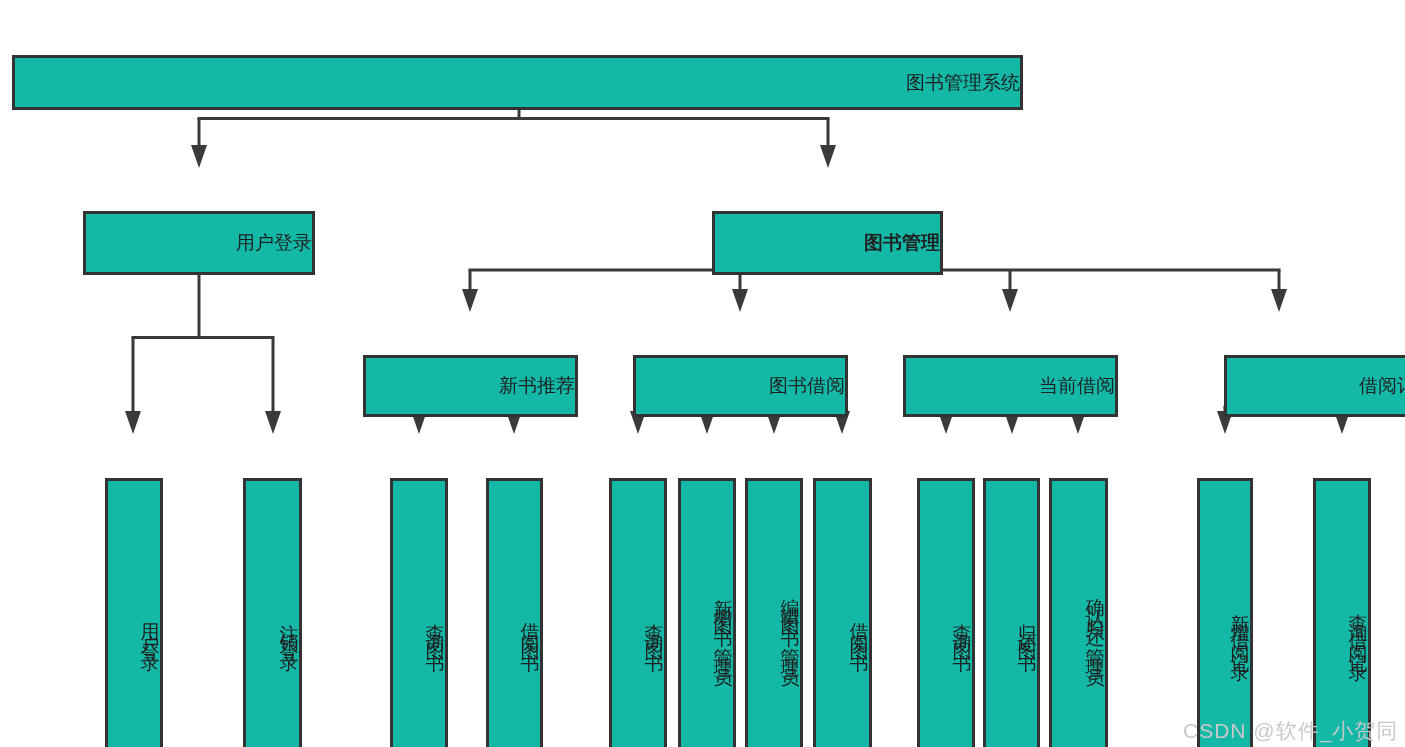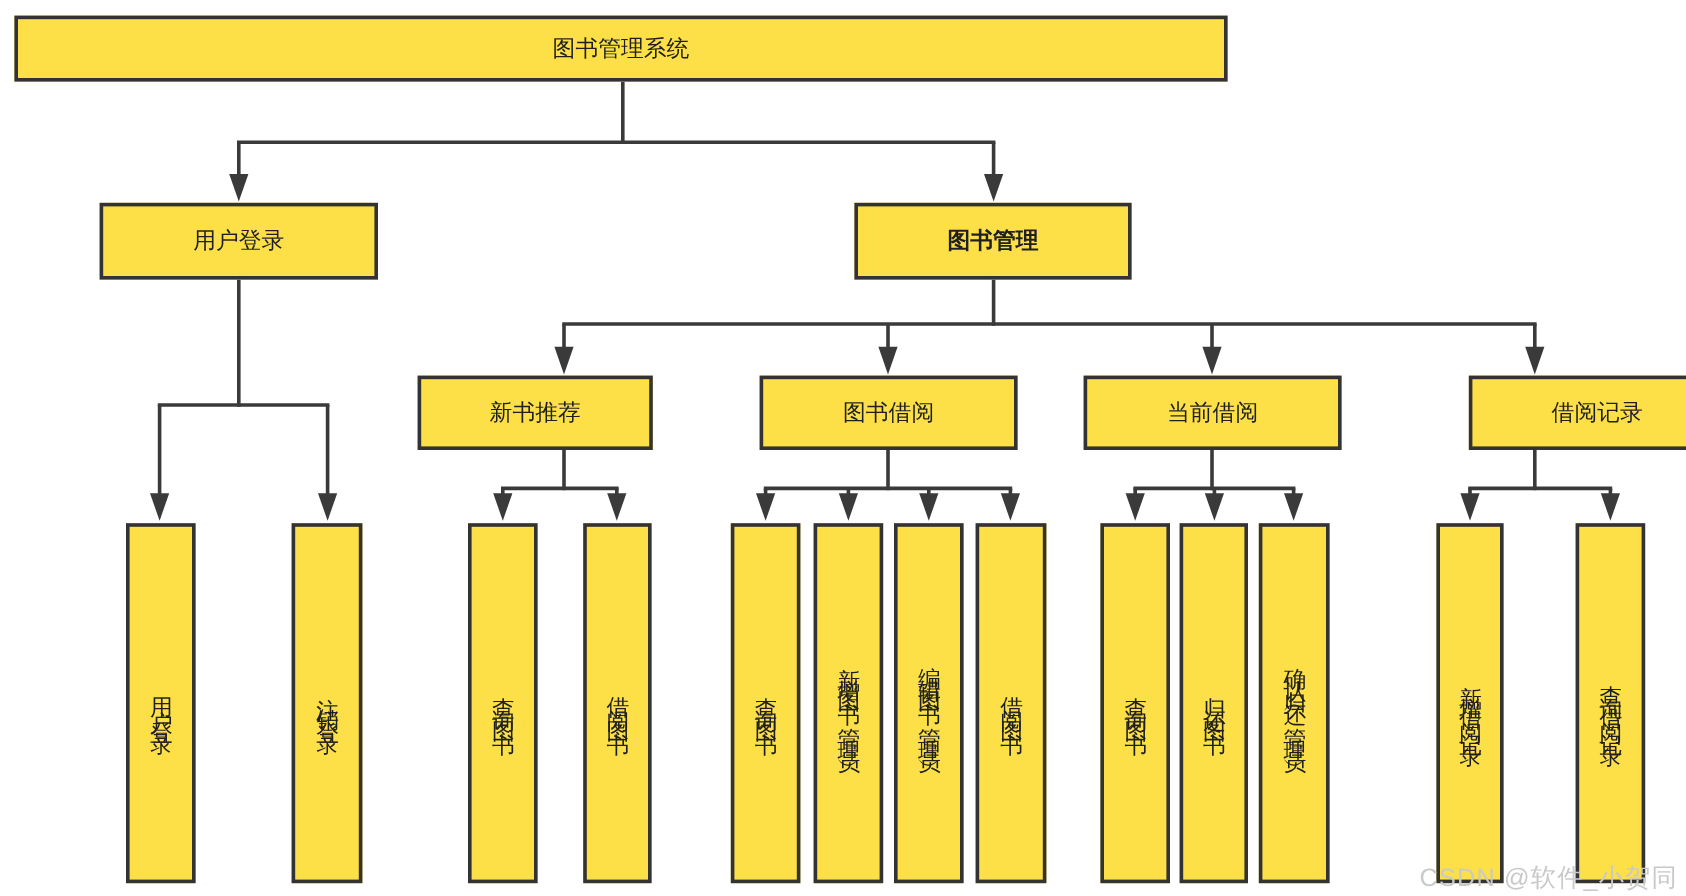--- a/index.html
+++ b/index.html
@@ -5,23 +5,23 @@
   :root{
     --line:#3a3a3a; --border:#333333; --text:#1f1f1f; --wm:#c9c9c9; --bg:#ffffff;
   }
   html,body{margin:0;padding:0;background:#fff;}
   .canvas{
     position:relative; width:1405px; height:747px; background:var(--bg);
     font-family:"Liberation Sans", sans-serif; color:var(--text); overflow:hidden;
   }
   .connectors{position:absolute; left:0; top:0; z-index:1;}
   .box{
-    position:absolute; background:#fde047; border:3px solid var(--border);
-    box-sizing:border-box; display:flex; align-items:center; justify-content:center;
-    font-size:19px; z-index:2; text-align:center; white-space:nowrap;
+    position:absolute; background:#14b8a6; border:3px solid var(--border);
+    box-sizing:border-box; display:flex; align-items:center; justify-content:flex-end;
+    font-size:19px; z-index:2; text-align:center; white-space:nowrap;margin-top:42px;
   }
   .leaf .vlabel{
     writing-mode:vertical-rl; text-orientation:mixed;
     letter-spacing:10px; line-height:1; font-size:19px;
   }
   .watermark{
     position:absolute; left:1183px; top:717px; z-index:5;
     font-size:21px; letter-spacing:1px; color:var(--wm);
   }
 </style>
@@ -89,21 +89,21 @@
     <span>图书管理系统</span>
   </div>
 
   <div class="box" style="left:83px; top:169px; width:232px; height:64px;">
     <span>用户登录</span>
   </div>
   <div class="box" style="left:712px; top:169px; width:231px; height:64px;font-weight:bold;">
     <span>图书管理</span>
   </div>
 
-  <div class="box" style="left:348px; top:313px; width:196px; height:62px;">
+  <div class="box" style="left:363px; top:313px; width:215px; height:62px;">
     <span>新书推荐</span>
   </div>
   <div class="box" style="left:633px; top:313px; width:215px; height:62px;">
     <span>图书借阅</span>
   </div>
   <div class="box" style="left:903px; top:313px; width:215px; height:62px;">
     <span>当前借阅</span>
   </div>
   <div class="box" style="left:1224px; top:313px; width:214px; height:62px;">
     <span>借阅记录</span>

